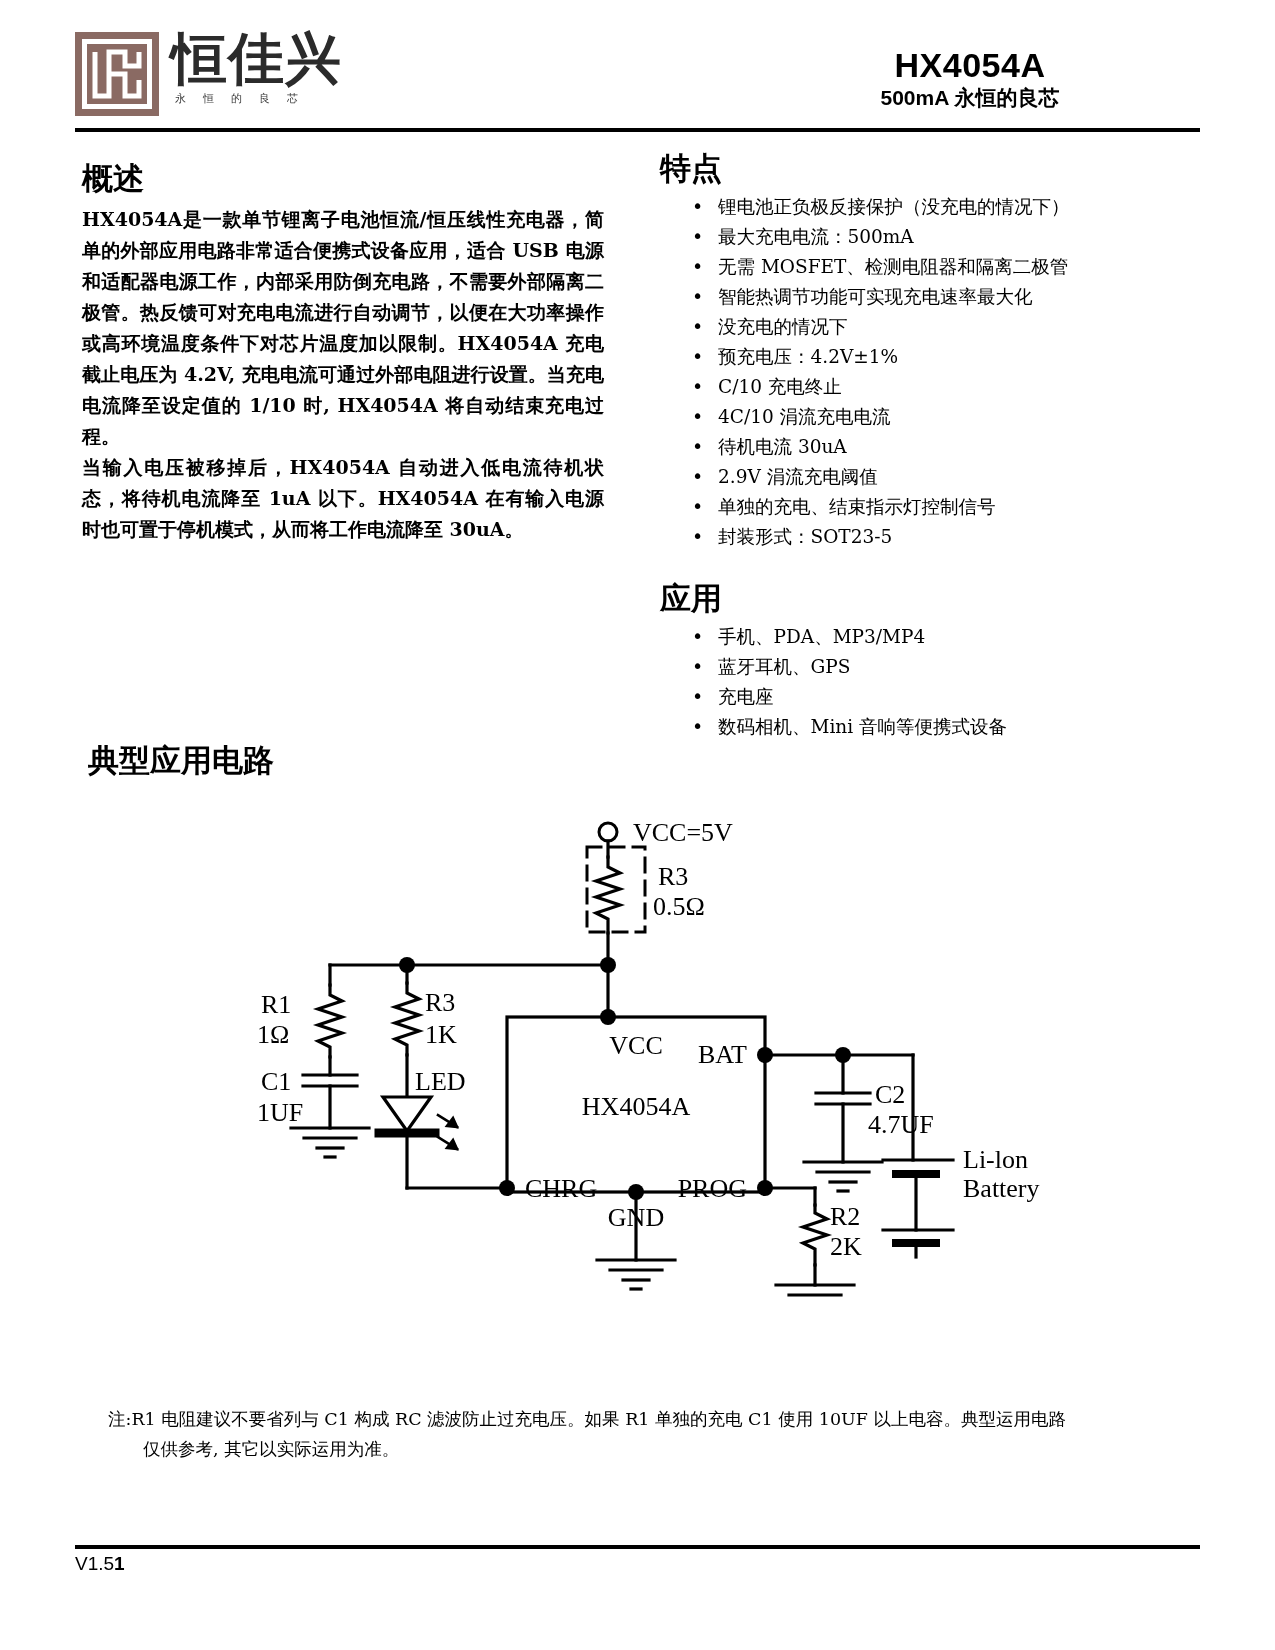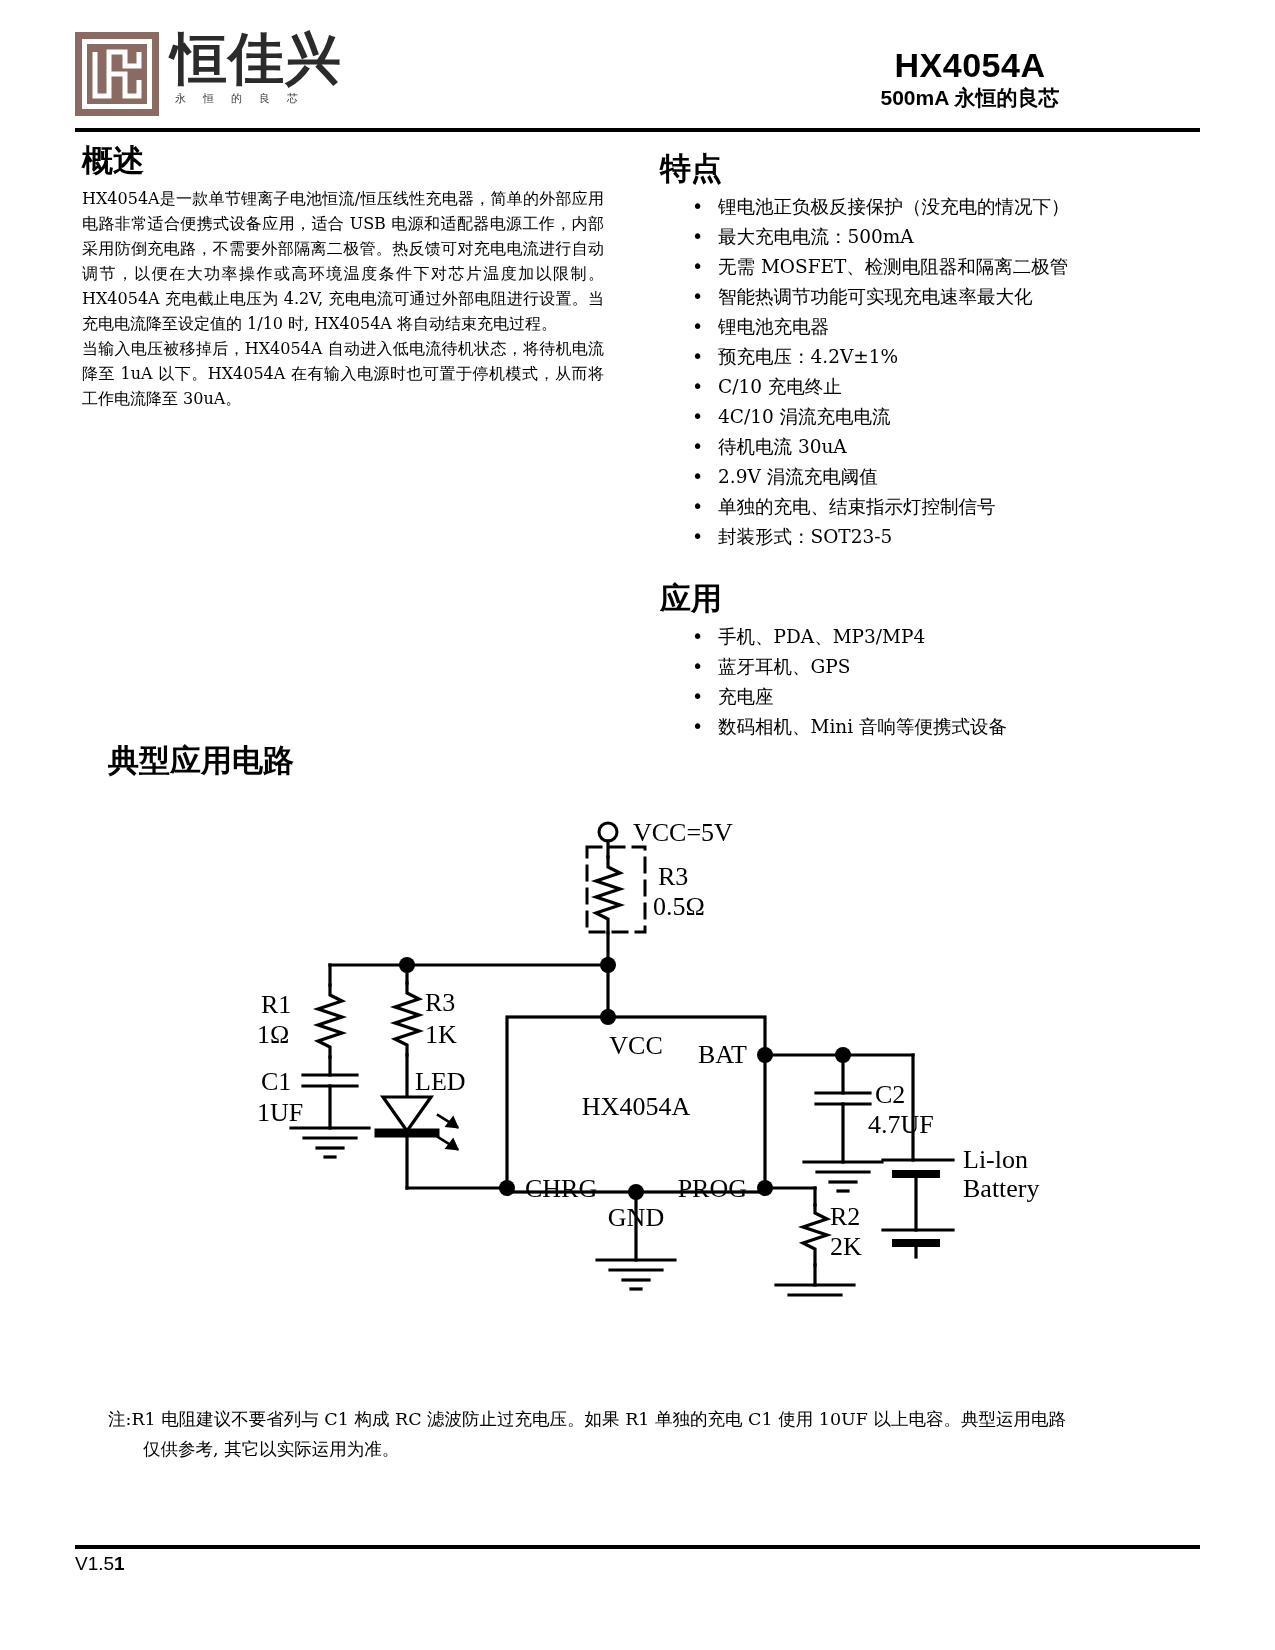--- a/index.html
+++ b/index.html
@@ -101,36 +101,37 @@
   .sec-head {
     font-family: "DejaVu Sans", sans-serif;
     font-weight: bold;
     font-size: 31px;
     line-height: 36px;
   }
 
   #col-left {
     position: absolute;
     left: 82px;
-    top: 142px;
+    top: 160px;
     width: 522px;
   }
   #col-right {
     position: absolute;
     left: 660px;
     top: 150px;
     width: 545px;
   }
 
   .body-para {
     font-family: "DejaVu Serif", serif;
-    font-size: 16px;
-    line-height: 25px;
+    font-size: 19px;
+    line-height: 31px;
     text-align: justify;
     margin-top: 8px;
+    font-weight: bold;
   }
   .body-para p { margin: 0; }
 
   ul.feat {
     list-style: none;
     margin: 6px 0 0 0;
     padding: 0;
   }
   ul.feat li {
     position: relative;
@@ -147,21 +148,20 @@
     top: -1px;
     font-family: "DejaVu Sans", sans-serif;
     font-size: 19px;
   }
 
   
   #circuit-head {
     position: absolute;
     left: 88px;
     top: 742px;
-    margin-left: 20px;
   }
   #circuit {
     position: absolute;
     left: 75px;
     top: 805px;
     width: 1125px;
     height: 500px;
   }
   #circuit svg { display: block; }
 
@@ -240,21 +240,21 @@
     </div>
   </div>
 
   <div id="col-right">
     <div class="sec-head">特点</div>
     <ul class="feat">
       <li>锂电池正负极反接保护（没充电的情况下）</li>
       <li>最大充电电流：500mA</li>
       <li>无需 MOSFET、检测电阻器和隔离二极管</li>
       <li>智能热调节功能可实现充电速率最大化</li>
-      <li>锂电池充电器</li>
+      <li>没充电的情况下</li>
       <li>预充电压：4.2V±1%</li>
       <li>C/10 充电终止</li>
       <li>4C/10 涓流充电电流</li>
       <li>待机电流 30uA</li>
       <li>2.9V 涓流充电阈值</li>
       <li>单独的充电、结束指示灯控制信号</li>
       <li>封装形式：SOT23-5</li>
     </ul>
 
     <div class="sec-head" style="margin-top:28px">应用</div>

